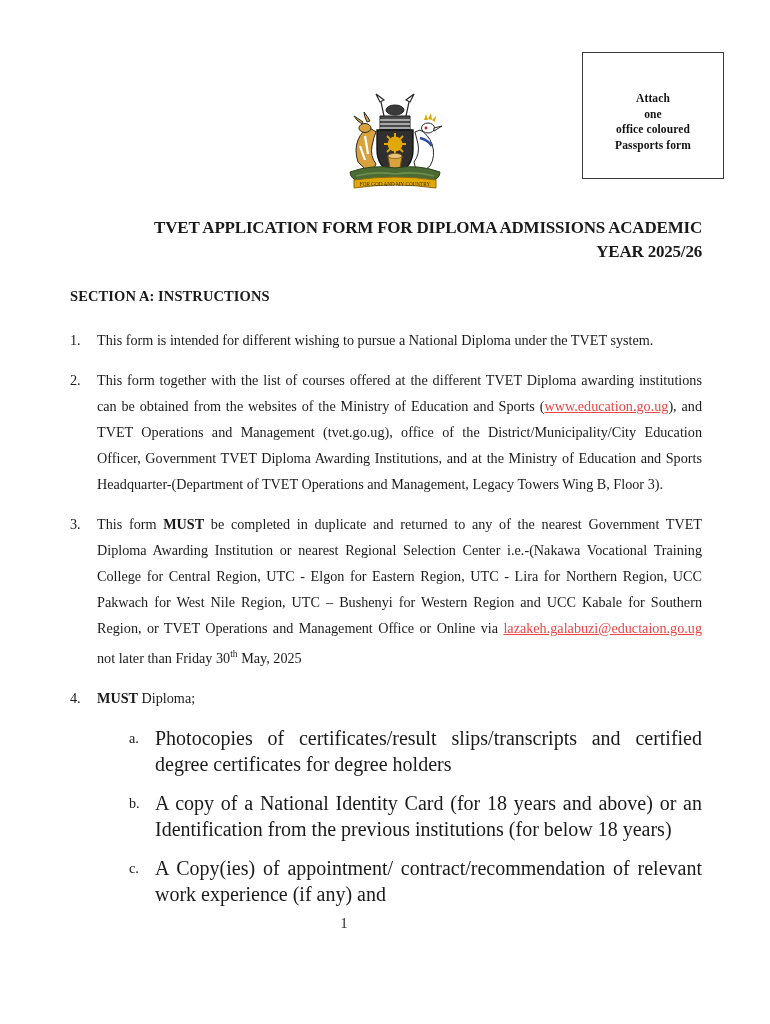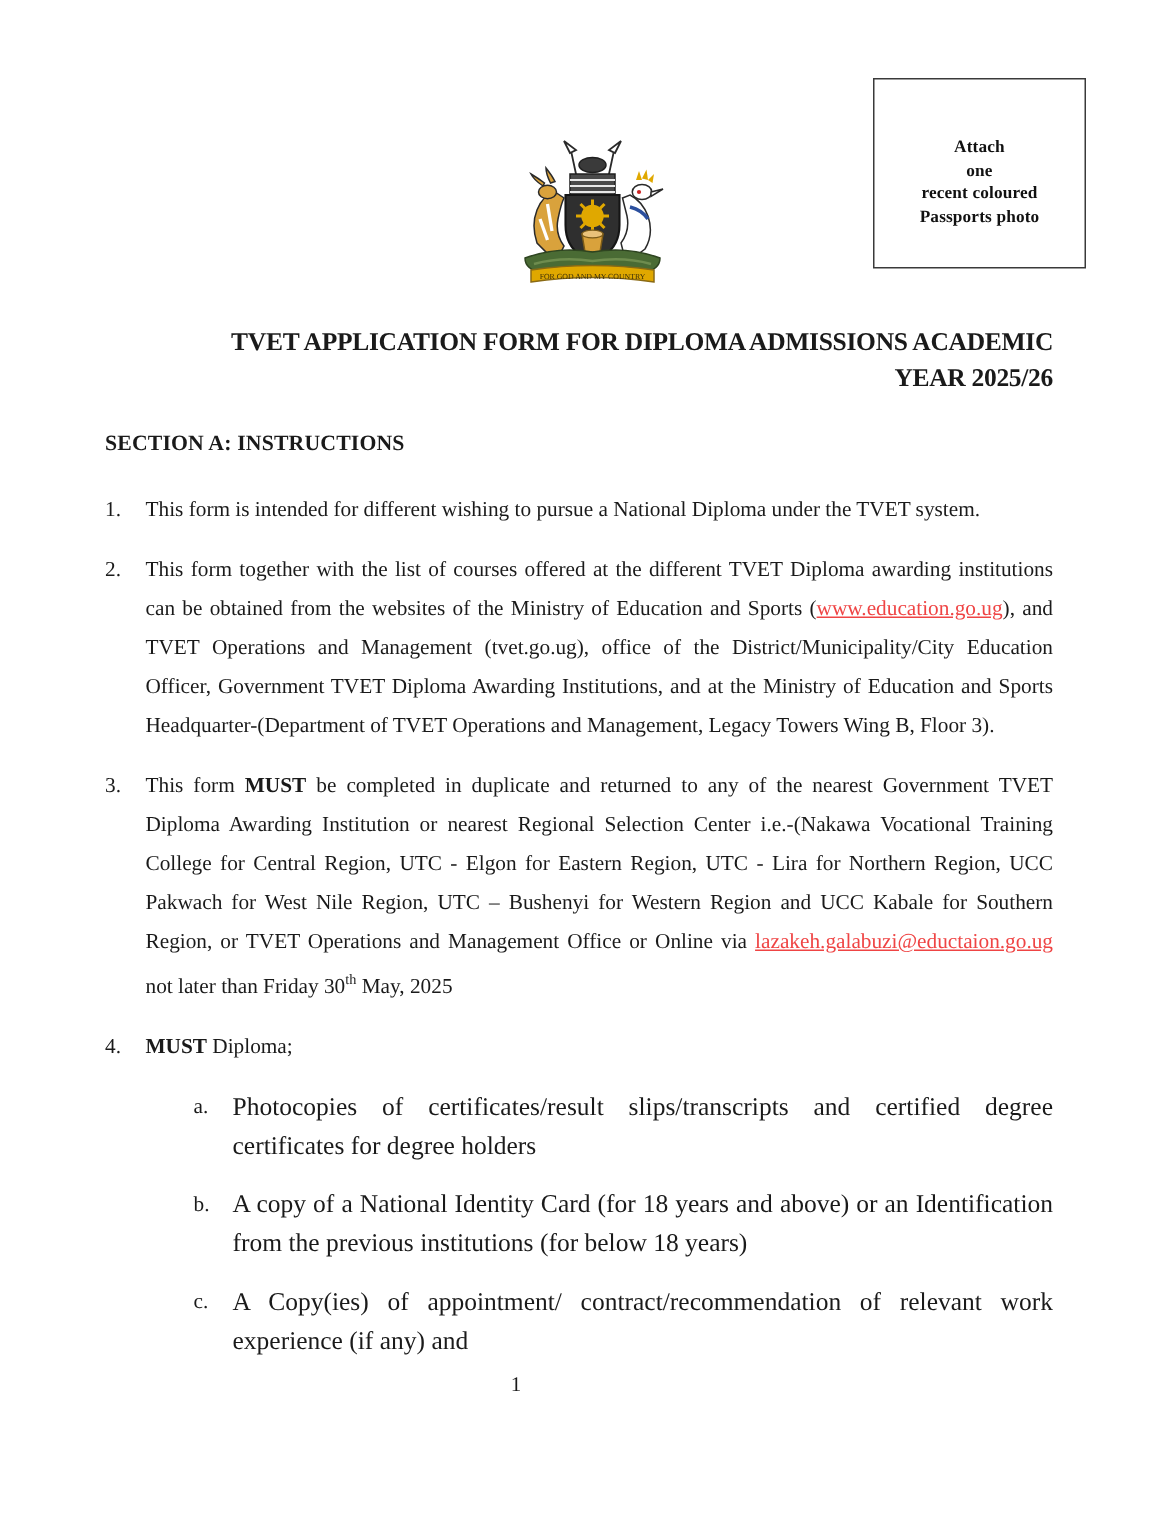--- a/index.html
+++ b/index.html
@@ -135,21 +135,21 @@
   }
   .subitem-letter {
     position: absolute;
     left: 0;
     top: 0;
     font-size: 14.2px;
     line-height: 26px;
   }
   .subitem-body {
     line-height: 26px;
-    font-size: 17px;
+    font-size: 20px;
     text-align: justify;
     text-justify: inter-word;
   }
 
   b, .bold { font-weight: bold; }
 
   a.doclink, .doclink {
     color: #ef4444;
   }
 
@@ -168,22 +168,22 @@
 </style>
 </head>
 <body>
 
 <div class="page">
 
   <div class="photo-box">
     <div class="photo-box-inner">
       <span>Attach</span>
       <span>one</span>
-      <span>recent coloured</span>
-      <span>Passports photo</span>
+      <span>office coloured</span>
+      <span>Passports form</span>
     </div>
   </div>
 
   <div class="crest">
     <svg viewBox="0 0 126 104" xmlns="http://www.w3.org/2000/svg">
 
       <g stroke="#2A2A2A" stroke-width="1.2" fill="#FFFFFF">
         <path d="M48 14 L44 6 L52 12 Z"></path>
         <path d="M78 14 L82 6 L74 12 Z"></path>
         <line x1="49" y1="14" x2="55" y2="42"></line>

